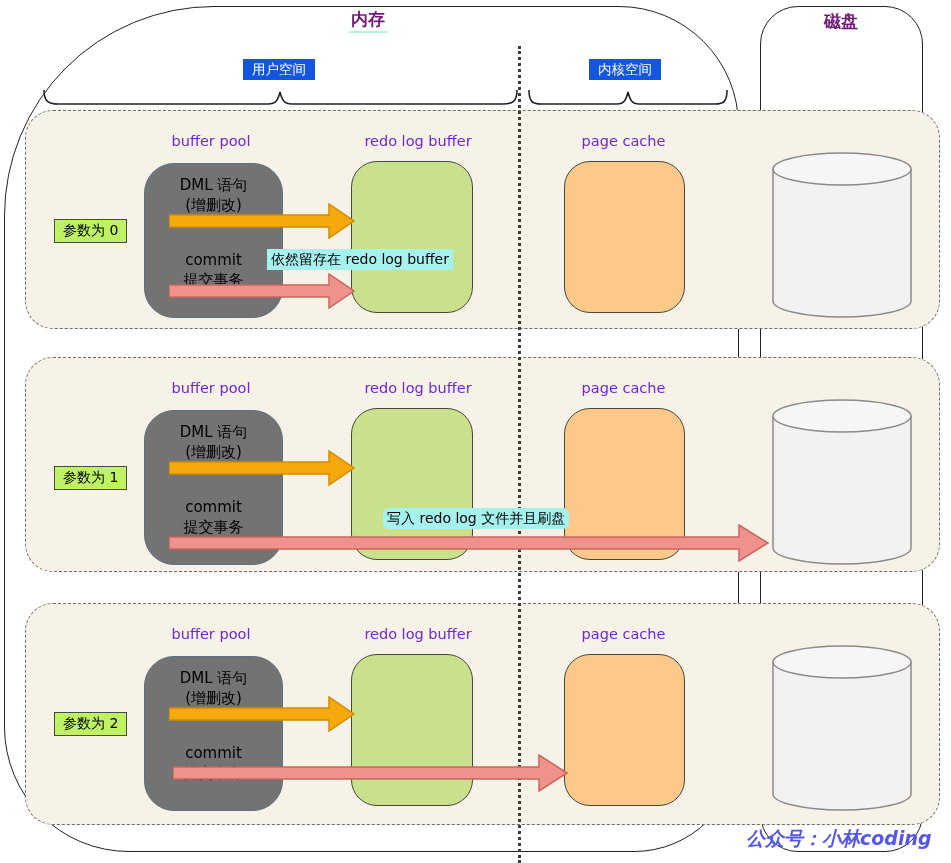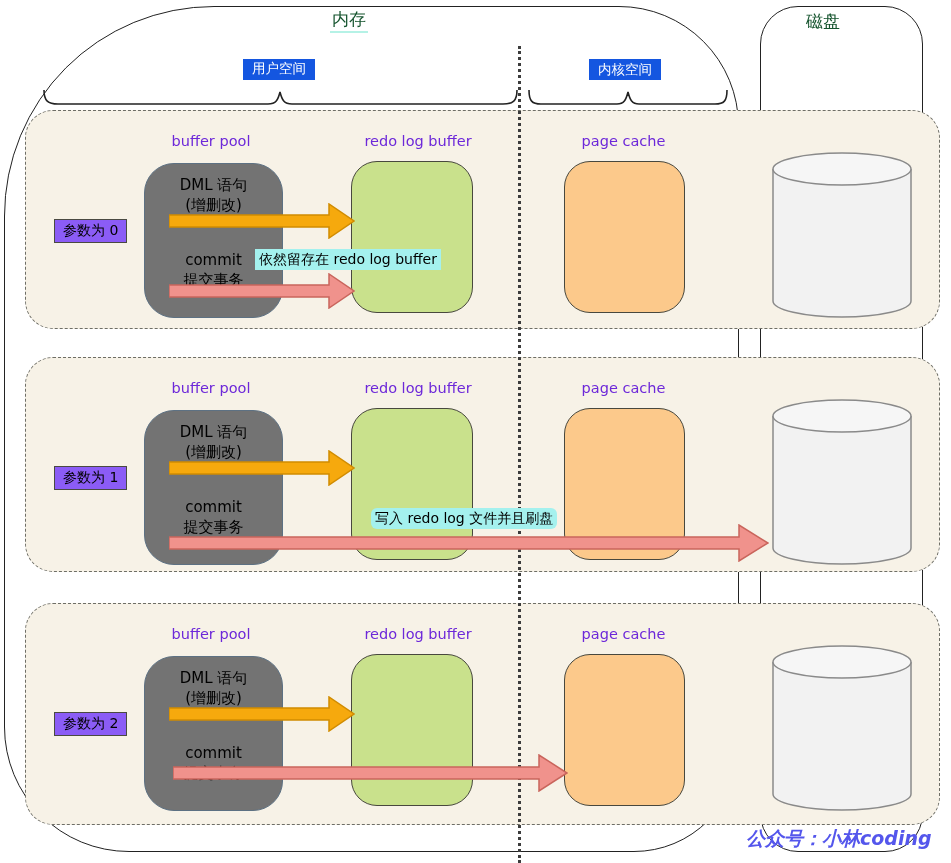--- a/index.html
+++ b/index.html
@@ -13,32 +13,32 @@
     position:absolute;left:4px;top:6px;width:733px;height:844px;
     border:1.5px solid #222;
     border-radius:210px 120px 105px 125px;
     background:#fff;
   }
   .disk-container{
     position:absolute;left:760px;top:6px;width:161px;height:844px;
     border:1.5px solid #222;border-radius:38px;background:#fff;
   }
   .container-title{
-    position:absolute;font-size:17px;font-weight:normal;color:#14532d;
-    text-align:left;
+    position:absolute;font-size:17px;font-weight:bold;color:#701a75;
+    text-align:center;
   }
   #memory-title{left:330px;top:8px;width:76px;}
   #memory-title span{border-bottom:2.5px solid #b5f2e6;padding:0 2px 2px 2px;}
   #disk-title{left:806px;top:10px;width:70px;}
   
   .space-badge{
     position:absolute;background:#1456e0;color:#fff;font-size:13.5px;
     padding:2px 9px;line-height:17px;
   }
-  #user-space-badge{left:243px;top:59px;font-family:Liberation Mono, monospace;}
+  #user-space-badge{left:243px;top:59px;}
   #kernel-space-badge{left:589px;top:59px;}
   .brace{position:absolute;}
   
   .dotted-separator{
     position:absolute;left:518px;top:46px;height:817px;width:0;
     border-left:3px dotted #3c3c3c;z-index:4;
   }
   
   .row{
     position:absolute;left:25px;width:913px;background:#f7f2e7;
@@ -55,41 +55,41 @@
   .page-title{left:538px;width:119px;}
   .bp-box{
     position:absolute;left:118px;top:52px;width:137px;height:153px;
     background:#737373;border:1.5px solid #5d7183;border-radius:30px;
   }
   .bp-dml{position:absolute;top:11px;left:0;width:100%;text-align:center;
     font-size:15px;line-height:20px;color:#000;}
   .bp-commit{position:absolute;top:86px;left:0;width:100%;text-align:center;
     font-size:15px;line-height:20px;color:#000;}
   .param-badge{
-    position:absolute;left:28px;top:108px;background:#8b5cf6;
+    position:absolute;left:28px;top:108px;background:#bef264;
     border:1.2px solid #4a4a42;font-size:14px;padding:2px 8px;color:#000;
     white-space:nowrap;
   }
   .redo-box{
     position:absolute;left:325px;top:50px;width:120px;height:150px;
     background:#c9e18c;border:1.5px solid #48483e;border-radius:26px;
   }
   .page-box{
     position:absolute;left:538px;top:50px;width:119px;height:150px;
     background:#fcc98b;border:1.5px solid #48483e;border-radius:26px;
   }
   .cylinder{position:absolute;left:745px;top:40px;width:142px;height:170px;}
   .arrow{position:absolute;z-index:5;}
   .arrow-orange{left:143px;top:92px;width:186px;height:36px;}
   #row-0 .arrow-pink{left:143px;top:162px;width:186px;height:36px;}
   #row-1 .arrow-pink{left:143px;top:166px;width:600px;height:38px;}
   #row-2 .arrow-pink{left:147px;top:150px;width:395px;height:38px;}
   .annotation{
     position:absolute;background:#a4f1ee;color:#000;font-size:14px;
-    padding:2px 4px;white-space:nowrap;z-index:5;line-height:17px;
+    padding:2px 4px;white-space:nowrap;z-index:5;line-height:17px;margin-left:12px;
   }
   #row-0 .annotation{left:229px;top:138px;}
   #row-1 .annotation{left:345px;top:150px;border-radius:6px;}
   #row-2 .annotation{left:278px;top:134px;}
   
   .watermark{
     position:absolute;left:746px;top:826px;font-size:19px;font-weight:600;
     color:#5456ec;z-index:6;white-space:nowrap;font-style:italic;
   }
 </style>

